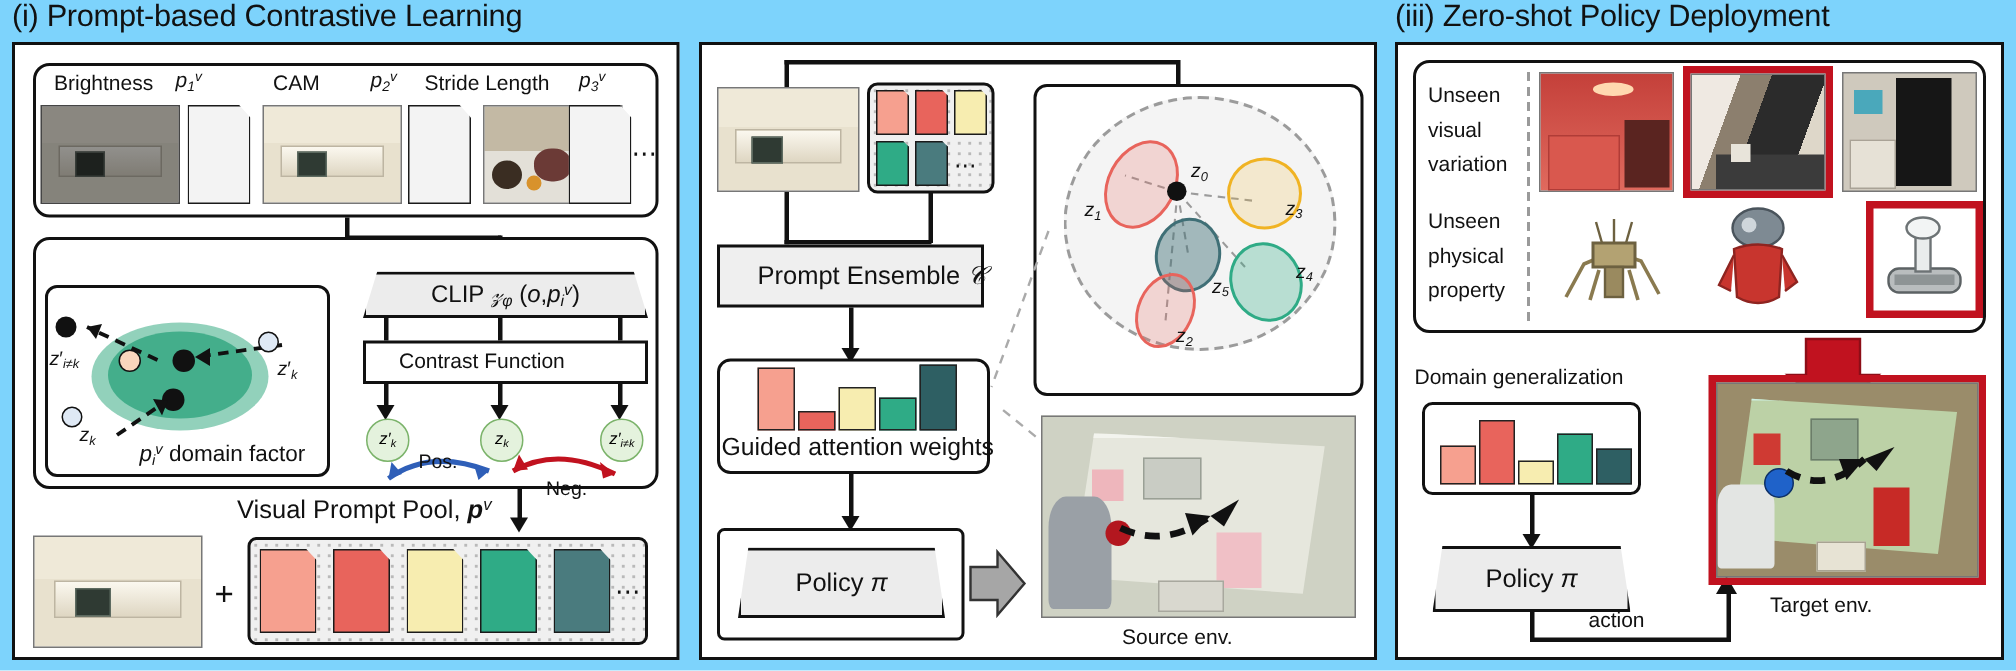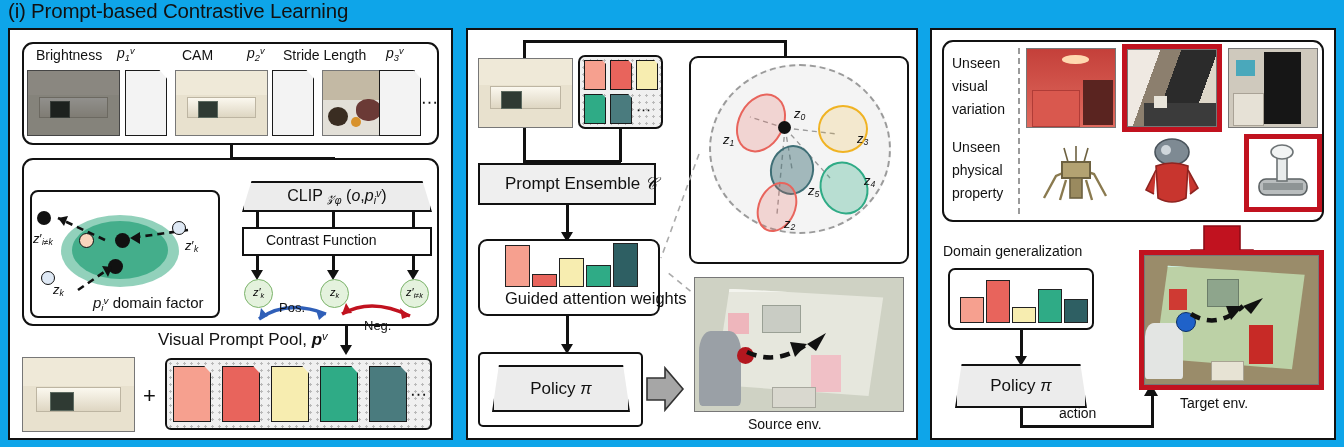--- a/index.html
+++ b/index.html
@@ -1,17 +1,17 @@
 <!DOCTYPE html>
 <html><head>
 <meta charset="utf-8">
 <style>
   html,body{margin:0;padding:0;background:#ffffff;}
   body{font-family:"Liberation Sans", sans-serif;color:#000;}
-  #fig{position:relative;width:1344px;height:447px;background:#0ea5e9;overflow:hidden;}
+  #fig{position:relative;width:1344px;height:447px;background:#7dd3fc;overflow:hidden;}
 
   .panel-title{position:absolute;font-size:20.5px;font-weight:400;letter-spacing:-0.2px;white-space:nowrap;color:#111;}
 
   .outer{position:absolute;border:2.5px solid #111;background:#fff;box-sizing:border-box;}
   .rbox{position:absolute;border:2.5px solid #111;border-radius:11px;background:#fff;box-sizing:border-box;}
   .sbox{position:absolute;border:2px solid #111;background:#fff;box-sizing:border-box;}
 
   .lbl{position:absolute;font-size:14px;white-space:nowrap;color:#111;}
   .lbl-sm{position:absolute;font-size:13px;white-space:nowrap;color:#111;}
   .mathi{font-style:italic;}
@@ -202,21 +202,21 @@
 
   <div class="arrow-v" style="left:566px;top:205px;height:29px;"></div>
   <div class="ahead-d" style="left:561px;top:232px;"></div>
 
   <div class="rbox" style="left:478px;top:239px;width:182px;height:77px;border-width:2px;border-radius:9px;"></div>
   <div class="bar" style="left:505px;top:245px;width:25px;height:42px;background:#f6a08f;"></div>
   <div class="bar" style="left:532px;top:274px;width:25px;height:13px;background:#e8645c;"></div>
   <div class="bar" style="left:559px;top:258px;width:25px;height:29px;background:#f7edb0;"></div>
   <div class="bar" style="left:586px;top:265px;width:25px;height:22px;background:#2fab86;"></div>
   <div class="bar" style="left:613px;top:243px;width:25px;height:44px;background:#2e5f63;"></div>
-  <div class="lbl" style="left:481px;top:289px;font-size:16.5px;padding-left:24px;">Guided attention weights</div>
+  <div class="lbl" style="left:481px;top:289px;font-size:16.5px;">Guided attention weights</div>
 
   <div class="arrow-v" style="left:566px;top:316px;height:30px;"></div>
   <div class="ahead-d" style="left:561px;top:344px;"></div>
 
   <div class="rbox" style="left:478px;top:352px;width:165px;height:75px;border-width:2px;border-radius:5px;"></div>
   <div class="trap" style="left:492px;top:365px;width:138px;height:47px;">
     <span class="lbl" style="position:static;font-size:17px;"><span>Policy</span>&nbsp;<span class="mathi">π</span></span>
   </div>
 
   <svg style="left:645px;top:366px;width:42px;height:48px;">
@@ -269,20 +269,21 @@
     <svg style="left:0;top:0;width:100%;height:100%;">
       <g stroke="#111" stroke-width="4.5" stroke-dasharray="10 7" fill="none">
           <path d="M52,74 Q82,88 112,66"></path>
         </g>
       <polygon points="112,66 95,64 100,79" fill="#111"></polygon>
       <polygon points="112,66 131,55 121,73" fill="#111"></polygon>
     </svg>
   </div>
   <div class="lbl" style="left:748px;top:416px;">Source env.</div>
 
+  <div class="panel-title" style="left:930px;top:-1px;">(iii) Zero-shot Policy Deployment</div>
   <div class="outer" style="left:930px;top:28px;width:406px;height:412px;"></div>
 
   <div class="rbox" style="left:942px;top:40px;width:382px;height:182px;"></div>
   <div class="vdash" style="left:1018px;top:48px;height:166px;"></div>
 
   <div class="lbl" style="left:952px;top:55px;">Unseen</div>
   <div class="lbl" style="left:952px;top:78px;">visual</div>
   <div class="lbl" style="left:952px;top:101px;">variation</div>
 
   <div class="thumb" style="left:1026px;top:48px;width:90px;height:80px;background:linear-gradient(#c4403a,#e06a5e);">

